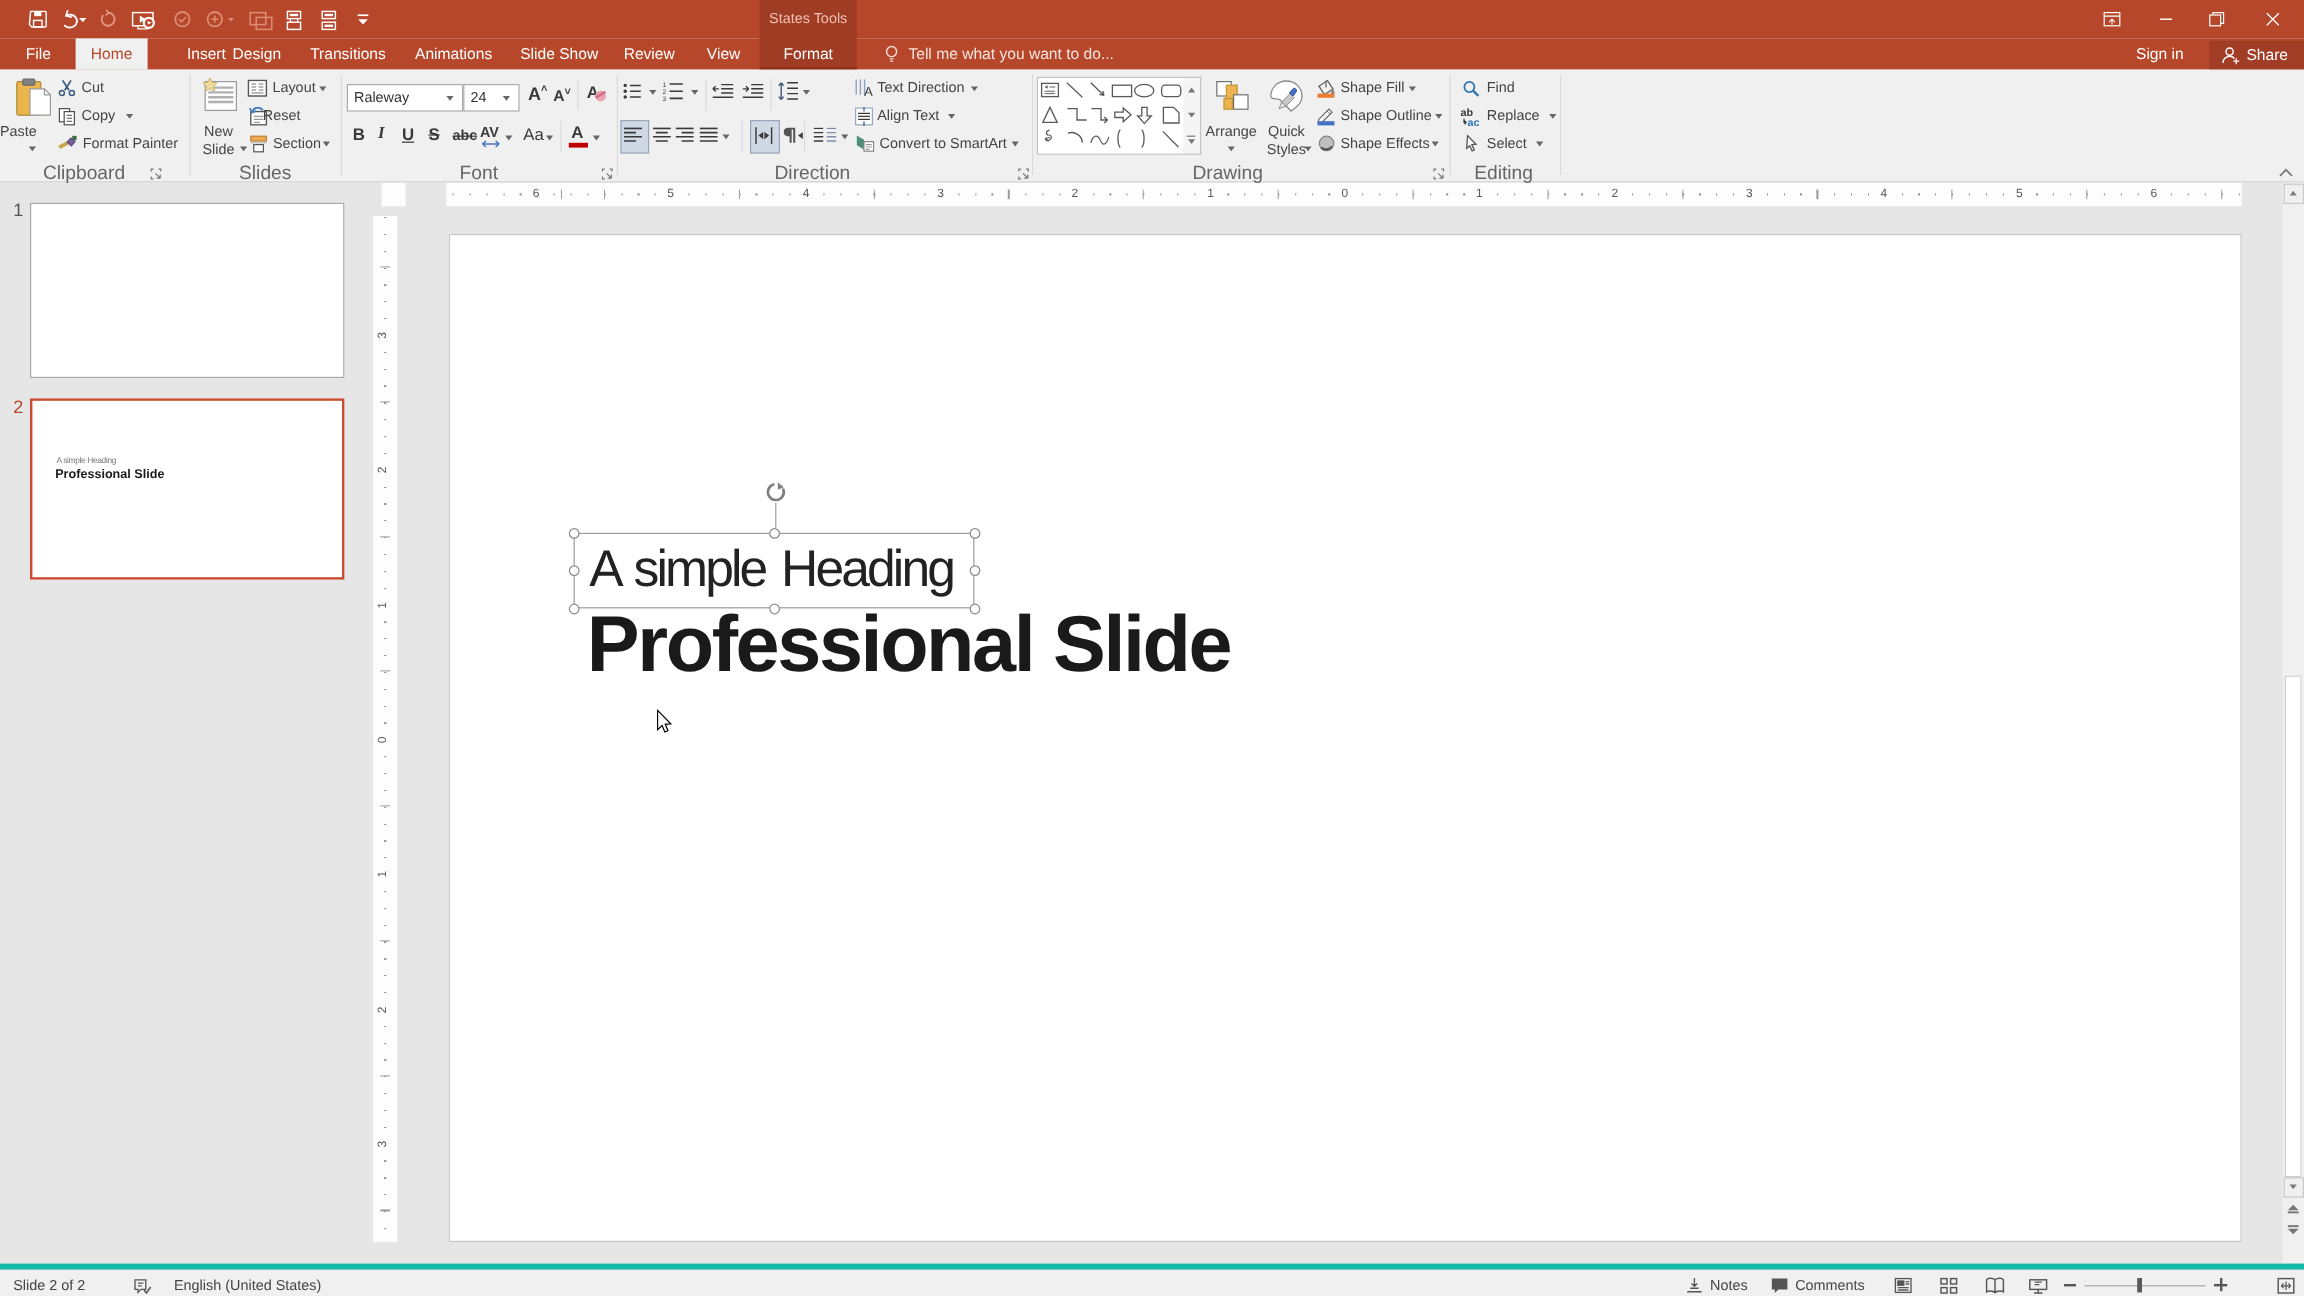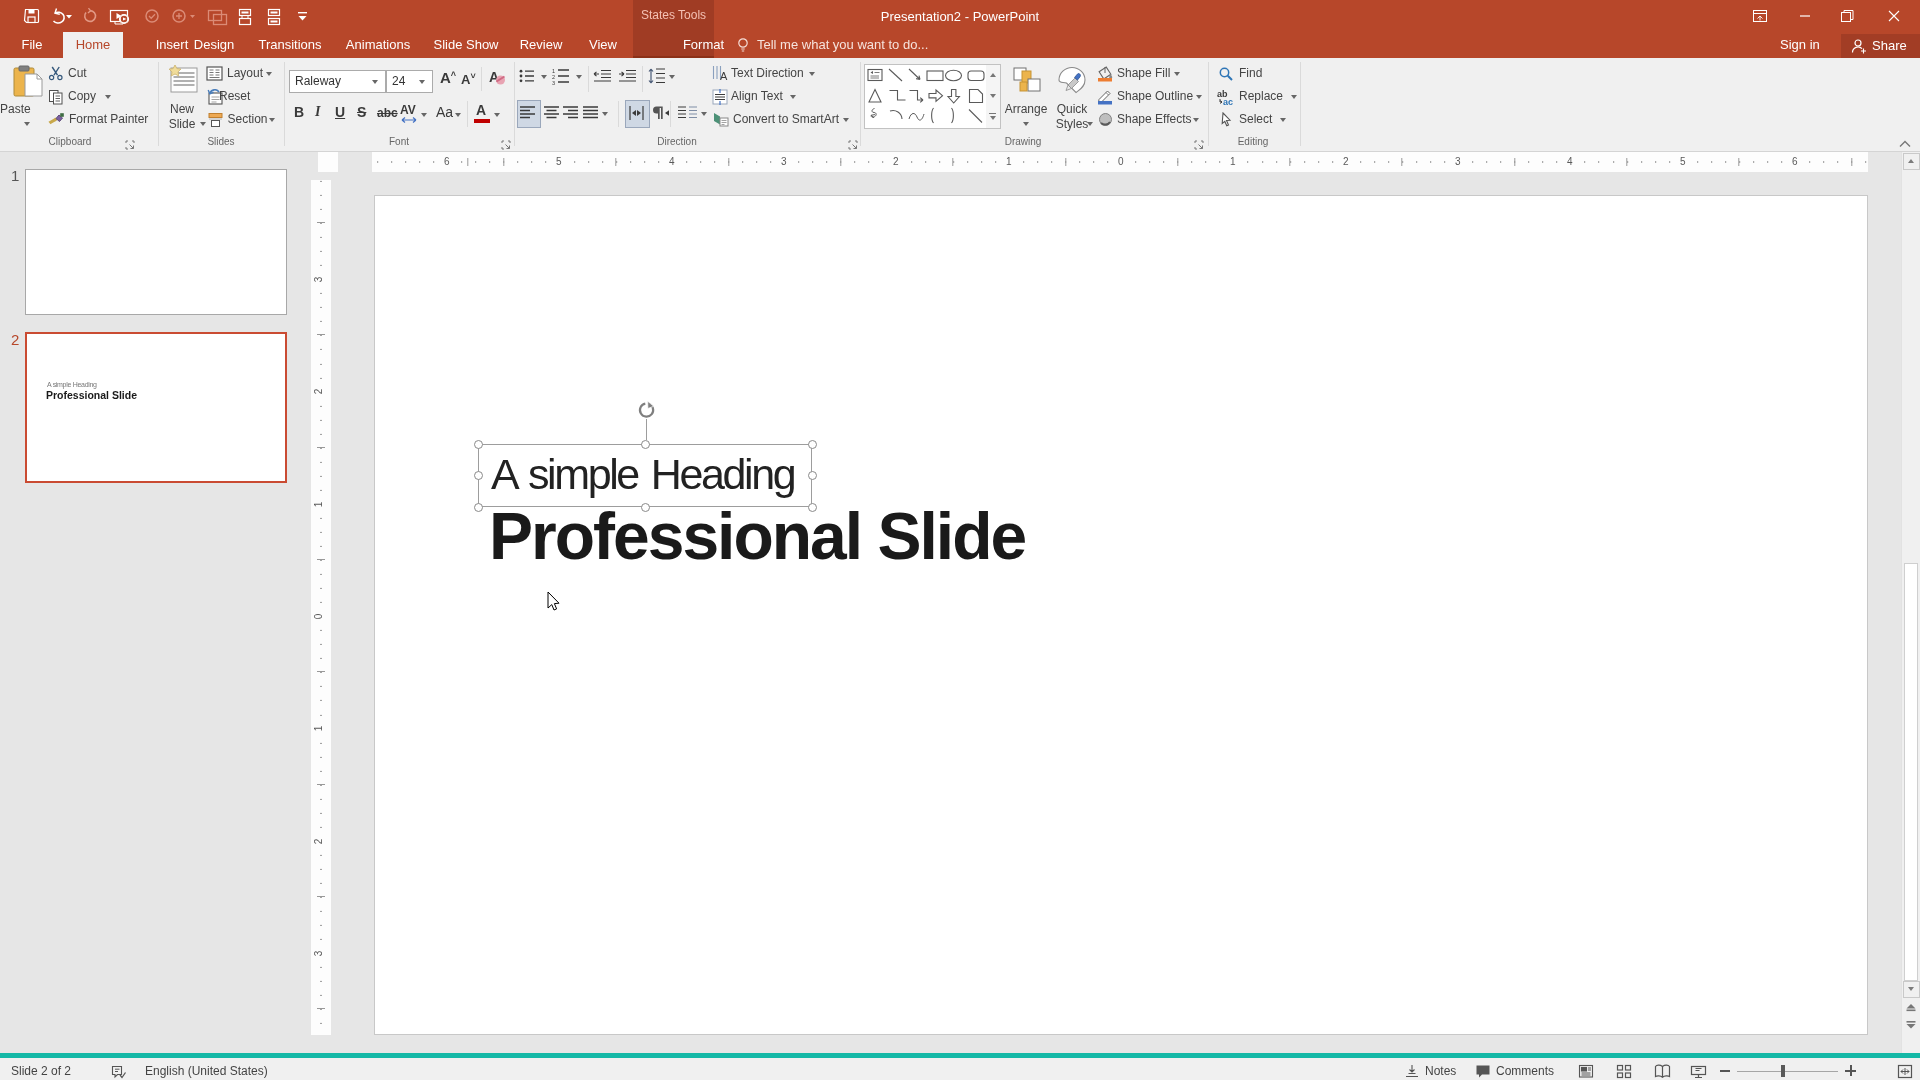--- a/index.html
+++ b/index.html
@@ -9,21 +9,21 @@
 
 #titlebar{left:0;top:0;width:1920px;height:32px;background:#b7472a;}
 #tabrow{left:0;top:32px;width:1920px;height:26px;background:#b7472a;}
 #ctxhead{left:633px;top:0;width:81px;height:58px;background:#a03c24;border-bottom:2px solid #8c3118;box-sizing:border-box;}
 .ttl{color:#fff;font-size:13px;}
 .tab{position:absolute;top:0;height:26px;line-height:26px;color:#fff;font-size:13px;text-align:center;}
 #tabhome{background:#f0f0f0;color:#b7472a;}
 
 #ribbon{left:0;top:58px;width:1920px;height:93px;background:#f0f0f0;border-bottom:1px solid #d4d4d4;}
 .gsep{position:absolute;top:4px;height:84px;width:1px;background:#dadada;}
-.glabel{position:absolute;top:78px;height:14px;font-size:10px;color:#666;text-align:center;width:100px;}
+.glabel{position:absolute;top:78px;height:14px;font-size:16px;color:#666;text-align:center;width:100px;}
 .rtxt{font-size:12px;color:#444;}
 .dd{width:0;height:0;border-left:3px solid transparent;border-right:3px solid transparent;border-top:4px solid #666;}
 
 #main{left:0;top:151px;width:1920px;height:902px;background:#e6e6e6;}
 #slide{left:374px;top:44px;width:1494px;height:840px;background:#fff;border:1px solid #c8c8c8;box-sizing:border-box;}
 #thumb1{left:25px;top:18px;width:262px;height:146px;background:#fff;border:1px solid #a8a8a8;box-sizing:border-box;}
 #thumb2{left:25px;top:181px;width:262px;height:151px;background:#fff;border:2px solid #ca4b32;box-sizing:border-box;}
 #hruler{left:372px;top:1px;width:1496px;height:20px;background:#fdfdfd;}
 #vruler{left:311px;top:29px;width:20px;height:855px;background:#fdfdfd;}
 .rulnum{position:absolute;font-size:10px;color:#595959;}
@@ -143,21 +143,20 @@
         <rect x="246.5" y="4.5" width="11" height="6"></rect>
         <rect x="246.5" y="13.5" width="11" height="6"></rect>
         <rect x="248.5" y="6.5" width="7" height="2" fill="#fff" stroke="none"></rect>
         <rect x="248.5" y="15.5" width="7" height="2" fill="#fff" stroke="none"></rect>
       </g>
       <g fill="#fff">
         <rect x="276" y="7" width="9" height="1.4"></rect>
         <path d="M276.5 11 l8 0 -4 4.5 z"></path>
       </g>
     </svg>
-    <div class="abs ttl" style="left:0;top:9px;width:1920px;text-align:center;">Presentation2 - PowerPoint</div>
     <svg class="abs" style="left:1745px;top:8px" width="170" height="16" viewBox="0 0 170 16">
       <g stroke="#fff" fill="none" stroke-width="1">
         <rect x="8.5" y="2.5" width="13" height="11"></rect>
         <path d="M8.5 5.5 h13"></path>
         <path d="M12.5 10.5 l2.5 -2.5 2.5 2.5 M15 8.5 v4" stroke-width="0.9"></path>
       </g>
       <rect x="55" y="7.4" width="10" height="1.2" fill="#fff"></rect>
       <g stroke="#fff" fill="none" stroke-width="1">
         <rect x="96.5" y="4.5" width="9" height="9"></rect>
         <path d="M99 4.5 v-2 h9 v9 h-2.5"></path>
@@ -191,21 +190,21 @@
           <circle cx="8" cy="5" r="3"></circle>
           <path d="M2.5 14.5 a5.5 5.5 0 0 1 9.5 -3.8"></path>
           <path d="M13.5 10.5 v5 M11 13 h5" stroke-width="1.1"></path>
         </g>
       </svg>
       <div class="abs" style="left:31px;top:4px;font-size:13px;color:#fff;">Share</div>
     </div>
   </div>
   <div class="abs" id="ctxhead">
     <div class="abs" style="left:0;top:8px;width:81px;text-align:center;font-size:12px;color:#f4c1b4;">States Tools</div>
-    <div class="abs" style="left:0;top:37px;width:81px;text-align:center;font-size:13px;color:#fff;margin-left:30px;">Format</div>
+    <div class="abs" style="left:0;top:37px;width:81px;text-align:center;font-size:13px;color:#fff;">Format</div>
   </div>
   <div class="abs" id="ribbon">
     <div class="gsep" style="left:158px"></div>
     <div class="gsep" style="left:284px"></div>
     <div class="gsep" style="left:514px"></div>
     <div class="gsep" style="left:860px"></div>
     <div class="gsep" style="left:1208px"></div>
     <div class="gsep" style="left:1300px"></div>
 
     <svg class="abs" style="left:12px;top:7px" width="32" height="34" viewBox="0 0 32 34">

